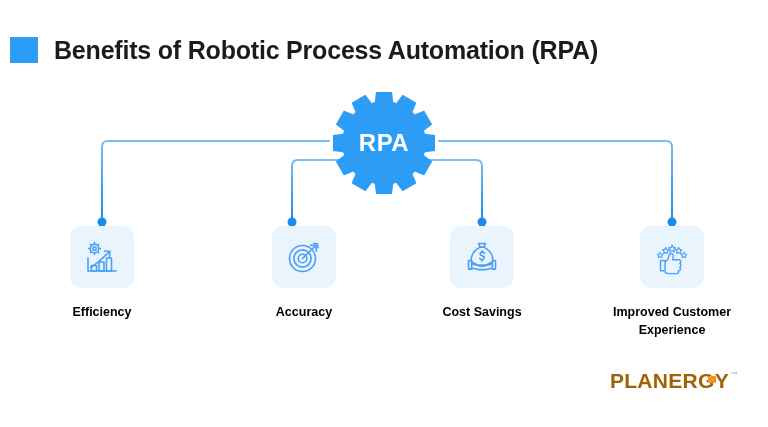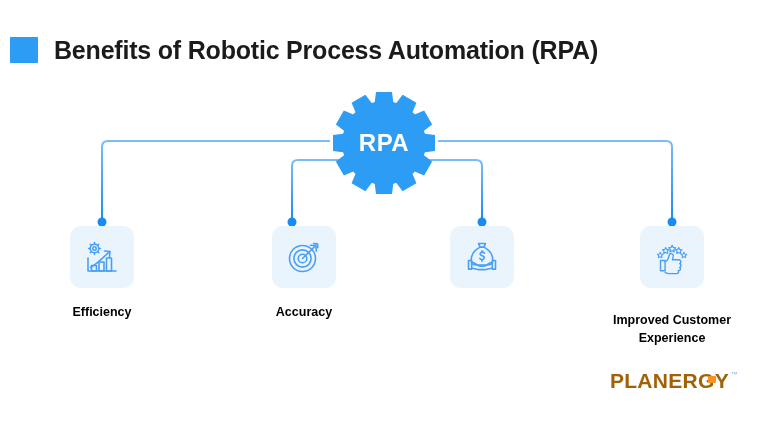--- a/index.html
+++ b/index.html
@@ -273,23 +273,24 @@
         <path d="M6.5 23.5 h3.2 v8.6 h-3.2 Z"></path>
         <path d="M9.7 25.2 c2.3 0 3.6 1.4 5.2 2.6 c1 0.8 2.3 1.3 3.6 1.3 h1.1"></path>
         <path d="M9.7 31.2 c3.2 0 5 1.4 7.5 1.4 h2.5"></path>
 
         <path d="M33.5 23.5 h-3.2 v8.6 h3.2 Z"></path>
         <path d="M30.3 25.2 c-2.3 0 -3.6 1.4 -5.2 2.6 c-1 0.8 -2.3 1.3 -3.6 1.3 h-1.1"></path>
         <path d="M30.3 31.2 c-3.2 0 -5 1.4 -7.5 1.4 h-2.5"></path>
       </g>
     </svg>
   </div>
-</div>
-
-<div class="branch" style="left:672px;gap:8px;">
+  <div class="branch-label">Cost Savings</div>
+</div>
+
+<div class="branch" style="left:672px;">
   <div class="icon-tile">
     <svg width="40" height="40" viewBox="0 0 40 40">
       <g fill="none" stroke="#4a9ff5" stroke-width="1.4" stroke-linecap="round" stroke-linejoin="round">
 
         <g transform="translate(5.3,15.2) scale(0.72)">
           <path d="M4 0 L5.2 2.5 L8 2.9 L6 4.8 L6.5 7.6 L4 6.3 L1.5 7.6 L2 4.8 L0 2.9 L2.8 2.5 Z"></path>
         </g>
         <g transform="translate(10.5,10.4) scale(0.8)">
           <path d="M4 0 L5.2 2.5 L8 2.9 L6 4.8 L6.5 7.6 L4 6.3 L1.5 7.6 L2 4.8 L0 2.9 L2.8 2.5 Z"></path>
         </g>

